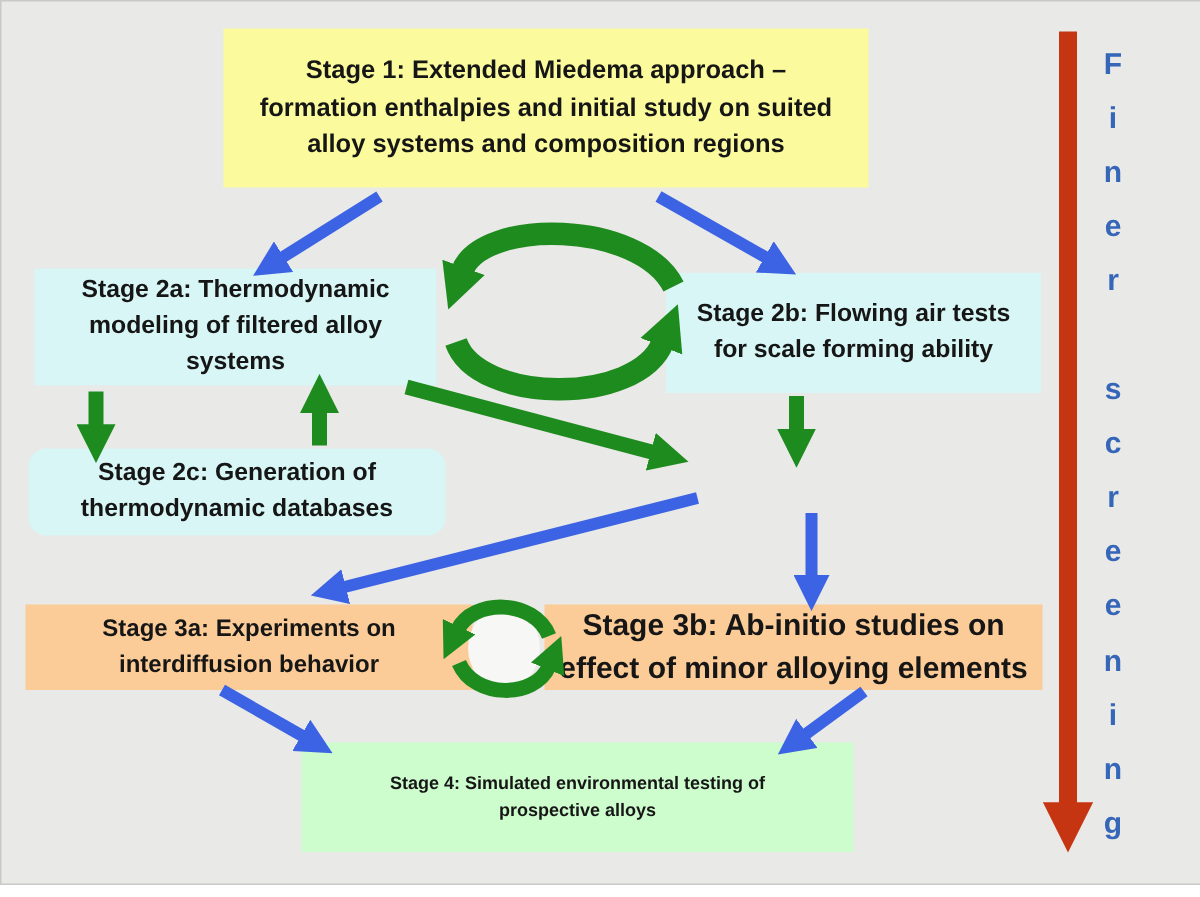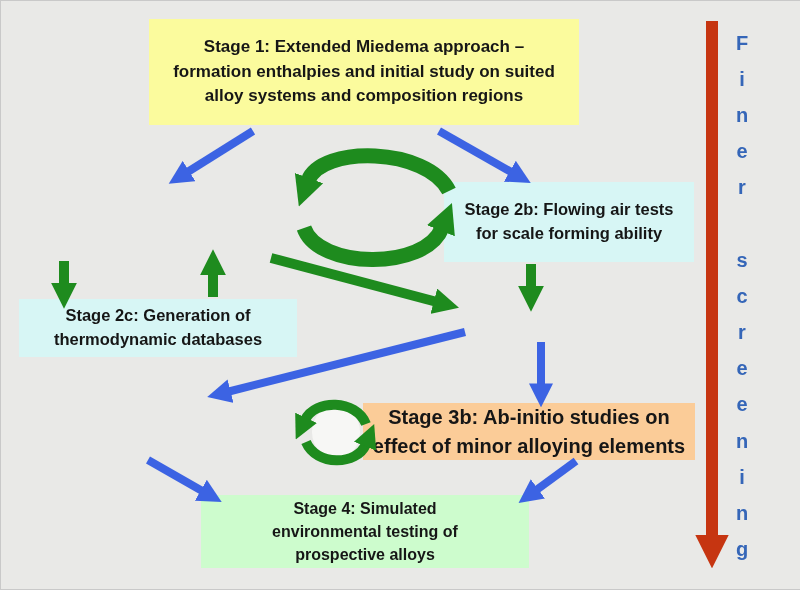--- a/index.html
+++ b/index.html
@@ -6,39 +6,41 @@
   .page{position:relative;width:800px;height:598px;background:#ffffff;overflow:hidden;
         font-family:"Liberation Sans", sans-serif;}
   .canvas{position:absolute;left:0;top:0;width:793px;height:588px;background:#e9e9e7;
           border:1px solid #c9c9c9;padding-left:24px;}
   .box{position:absolute;display:flex;align-items:center;justify-content:center;
        text-align:center;font-weight:bold;color:#161616;line-height:1.45;
        box-sizing:border-box;}
   .b-stage1 {left:148px;top:18px; width:430px;height:106px;font-size:17px;padding:0 24px;}
   .b-stage2a{left:22px; top:178px;width:268px;height:78px; font-size:16.5px;padding:0 8px;}
   .b-stage2b{left:443px;top:181px;width:250px;height:80px; font-size:16.5px;padding:0 14px;}
-  .b-stage2c{left:18px; top:298px;width:278px;height:58px; font-size:16.5px;padding:0 6px;}
+  .b-stage2c{left:18px; top:298px;width:278px;height:58px; font-size:16.5px;padding:0 6px;border-radius:12px;}
   .b-refined{left:462px;top:303px;width:226px;height:33px; font-size:16.5px;padding:0 2px;}
   .b-stage3a{left:16px; top:402px;width:298px;height:57px; font-size:16px;  padding:0 10px;}
   .b-stage3b{left:362px;top:402px;width:332px;height:57px; font-size:20px;  padding:0 2px;}
-  .b-stage4 {left:200px;top:494px;width:328px;height:73px; font-size:16px;  padding:0 44px;text-align:center;}
+  .b-stage4 {left:200px;top:494px;width:368px;height:73px; font-size:12px;  padding:0 44px;text-align:center;}
   svg.arrows{position:absolute;left:0;top:0;pointer-events:none;}
   .vlabel{position:absolute;left:726px;top:24px;width:30px;display:flex;
           flex-direction:column;font-weight:bold;font-size:20px;}
   .vletter{height:36.2px;display:flex;align-items:center;justify-content:center;}
 </style>
 </head>
 <body>
 
 <div class="page">
   <div class="canvas">
 
     <div class="box b-stage1" style="background: rgb(251, 251, 157);">Stage 1: Extended Miedema approach – formation enthalpies and initial study on suited alloy systems and composition regions</div>
+    <div class="box b-stage2a" style="background: rgb(215, 246, 245);">Stage 2a: Thermodynamic modeling of filtered alloy systems</div>
     <div class="box b-stage2b" style="background: rgb(215, 246, 245);">Stage 2b: Flowing air tests for scale forming ability</div>
     <div class="box b-stage2c" style="background: rgb(215, 246, 245);">Stage 2c: Generation of thermodynamic databases</div>
+    <div class="box b-stage3a" style="background: rgb(251, 204, 152);">Stage 3a: Experiments on interdiffusion behavior</div>
     <div class="box b-stage3b" style="background: rgb(251, 204, 152);">Stage 3b: Ab-initio studies on effect of minor alloying elements</div>
     <div class="box b-stage4" style="background: rgb(205, 252, 205);">Stage 4: Simulated environmental testing of prospective alloys</div>
 
     <svg class="arrows" width="793" height="588" viewBox="0 0 793 588">
       <defs>
         <marker id="mb" viewBox="0 0 4 4" markerWidth="3" markerHeight="3" refX="0.6" refY="2" orient="auto">
             <path d="M0,0L4,2L0,4Z" fill="#3c63e3"></path>
           </marker>
         <marker id="mg" viewBox="0 0 4 4" markerWidth="2.6" markerHeight="2.6" refX="0.5" refY="2" orient="auto">
             <path d="M0,0L4,2L0,4Z" fill="#1e8b1e"></path>

